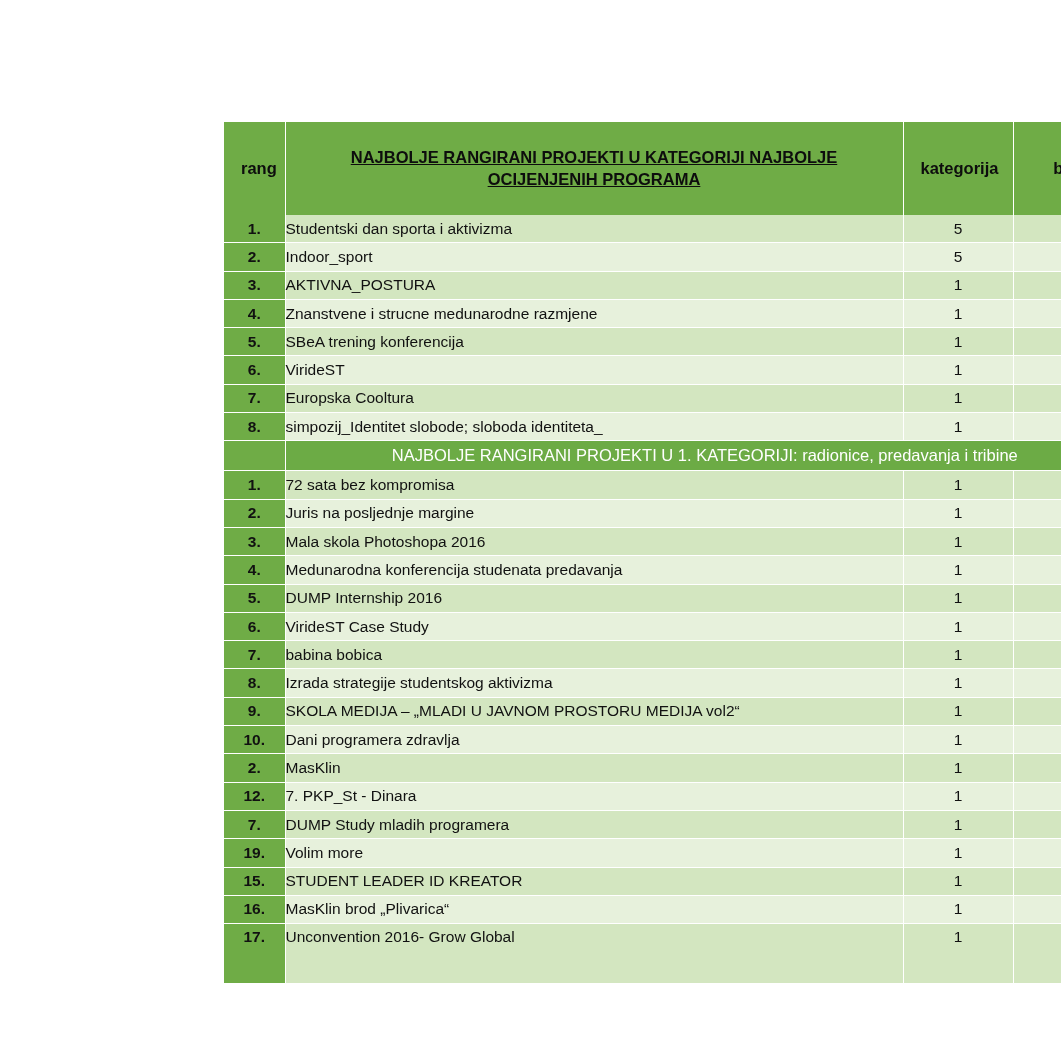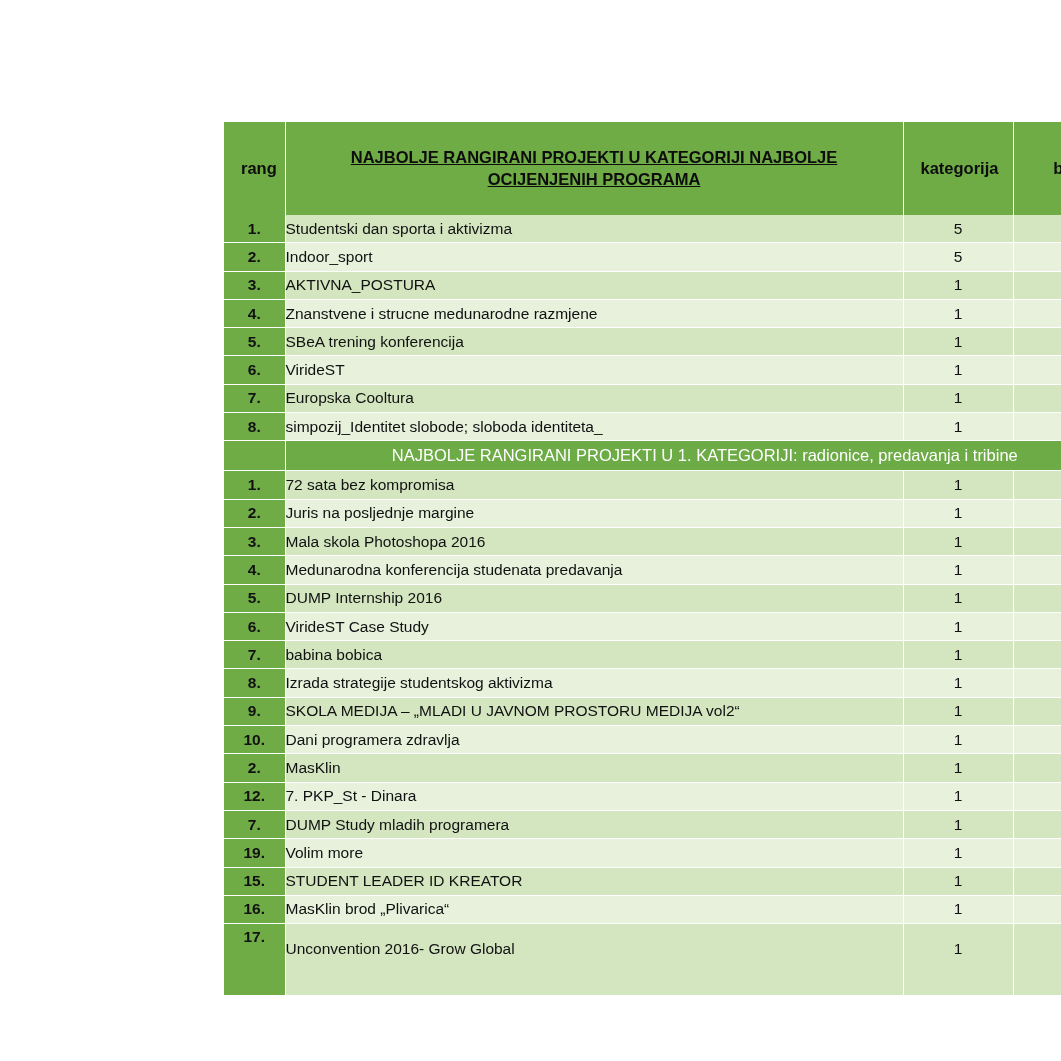--- a/index.html
+++ b/index.html
@@ -103,21 +103,21 @@
     padding: 0;
     border-bottom: 1.5px solid #ffffff;
     border-top: 1.5px solid #ffffff;
   }
   tr.section td.sec-rank {
     background: #6fac46;
     border-right: 1.5px solid #ffffff;
   }
 
   
-  tr.row.tall td { height: 55px; vertical-align: top; padding-top: 16px; }
+  tr.row.tall td { height: 55px; vertical-align: top; padding-top: 4px; }
   tr.row.tall td.rank { vertical-align: top; padding-top: 4px; }
 </style>
 </head>
 <body>
 
 <div id="sheet">
   <table class="grid">
     <colgroup>
       <col class="c-rank">
         <col class="c-title">

